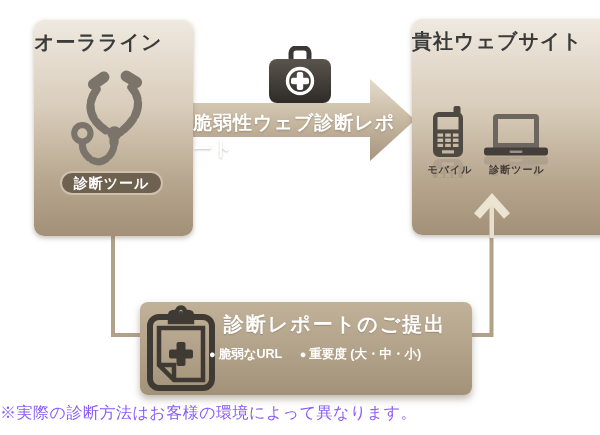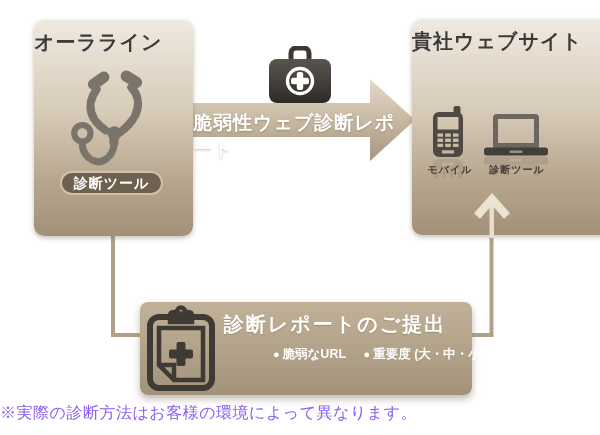--- a/index.html
+++ b/index.html
@@ -53,22 +53,22 @@
   #label-mobile{left:7px;}
   #label-pc{left:74px;}
   
   #clipboard-icon{position:absolute;left:6px;top:3px;}
   #bottom-title{
     position:absolute;left:70px;top:9px;width:250px;text-align:center;
     font-size:20px;font-weight:bold;color:#ffffff;letter-spacing:2px;
     text-shadow:0 1px 1px rgba(90,75,55,.3);
   }
   .bullet-line{
-    position:absolute;left:62px;width:262px;text-align:right;
-    font-size:12.5px;font-weight:bold;color:#ffffff;white-space:nowrap;padding-left:28px;
+    position:absolute;left:62px;width:262px;text-align:left;
+    font-size:12.5px;font-weight:bold;color:#ffffff;white-space:nowrap;
   }
   #bullet-line-1{top:44px;}
   #bullet-line-2{top:62px;}
   .bullet-item{display:inline-block;margin:0 7px;}
   .bullet-marker{font-size:11px;margin-right:3px;}
   
   #footnote{
     position:absolute;left:0;top:403px;width:600px;text-align:left;
     font-size:16px;color:#8b5cf6;letter-spacing:.5px;
   }

